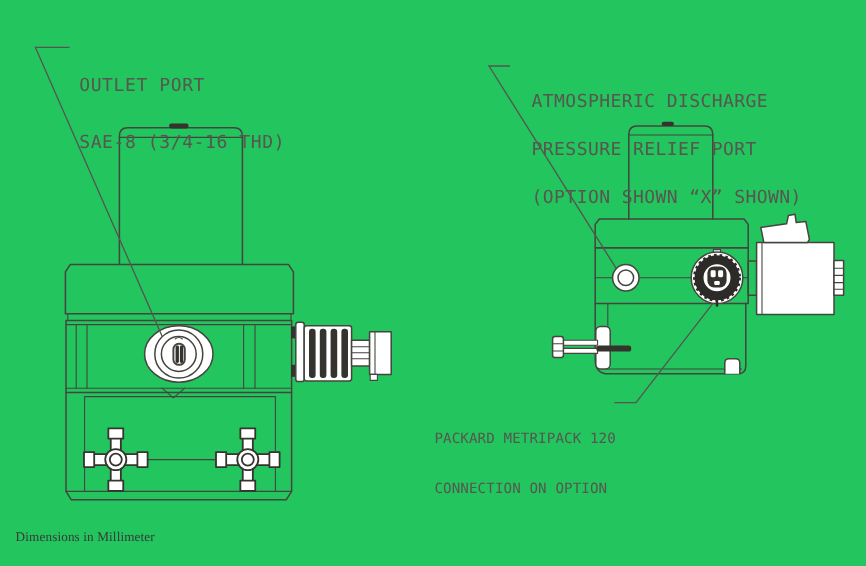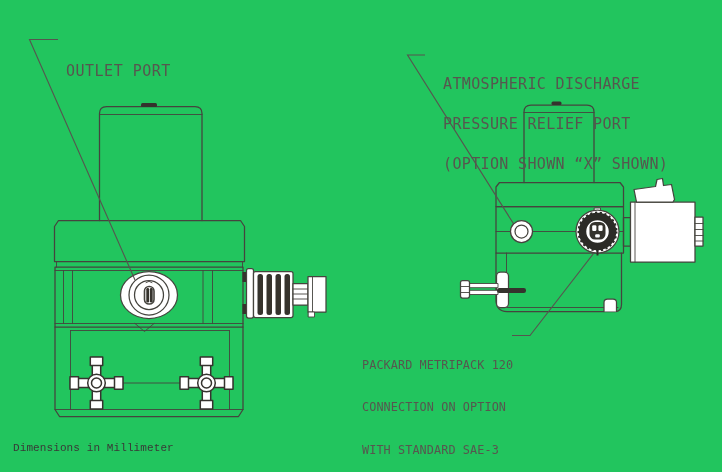--- a/index.html
+++ b/index.html
@@ -11,21 +11,21 @@
   svg .wf{fill:#ffffff;}
   svg .dkf{fill:#35332d;stroke:none;}
   svg .leader{fill:none;stroke:#56554f;stroke-width:1.1;}
   svg .slot{stroke-width:1.6;}
   svg .crossg .ln{stroke-width:1.5;stroke:#36342f;}
   .cadlabel{position:absolute;color:#57564f;white-space:pre;}
   .lbl-outlet{left:66px;top:33px;font-size:15px;line-height:15.5px;letter-spacing:0.5px;}
   .lbl-atmo{left:428px;top:51px;font-size:15px;line-height:13.4px;letter-spacing:0.35px;margin-left:15px;}
   .lbl-packard{left:362px;top:329px;font-size:11.8px;line-height:14.3px;letter-spacing:0.1px;}
   .note{position:absolute;left:13px;top:443px;color:#393937;font-size:11px;line-height:11.6px;
-        font-family:Liberation Mono, monospace;letter-spacing:0.1px;}
+        font-family:Liberation Serif, serif;letter-spacing:0.1px;}
 </style>
 </head>
 <body>
 
 <div class="stage">
 
   <svg width="722" height="472" viewBox="0 0 722 472">
 
     <g>
 
@@ -164,32 +164,32 @@
         <rect x="592.2" y="225.2" width="4.2" height="5.8" rx="1.2" fill="#ffffff"></rect>
         <rect x="598.4" y="225.2" width="4.2" height="5.8" rx="1.2" fill="#ffffff"></rect>
         <rect x="595.2" y="234.2" width="4.6" height="3.2" rx="1" fill="#ffffff"></rect>
         <line x1="597.5" y1="250" x2="597.5" y2="255.5" stroke="#2c2b27" stroke-width="2"></line>
       </g>
     </g>
   </svg>
 
   <div class="cadlabel lbl-outlet">
     <div>OUTLET PORT</div>
+    <div>SAE-8 (3/4-16 THD)</div>
   </div>
 
   <div class="cadlabel lbl-atmo">
     <div>ATMOSPHERIC DISCHARGE</div>
     <div>PRESSURE RELIEF PORT</div>
     <div>(OPTION SHOWN “X” SHOWN)</div>
   </div>
 
   <div class="cadlabel lbl-packard">
     <div>PACKARD METRIPACK 120</div>
     <div>CONNECTION ON OPTION</div>
-    <div>WITH STANDARD SAE-3</div>
     
     
     
   </div>
 
   <div class="note">
     <div>Dimensions in Millimeter</div>
   </div>
 
 </div>

